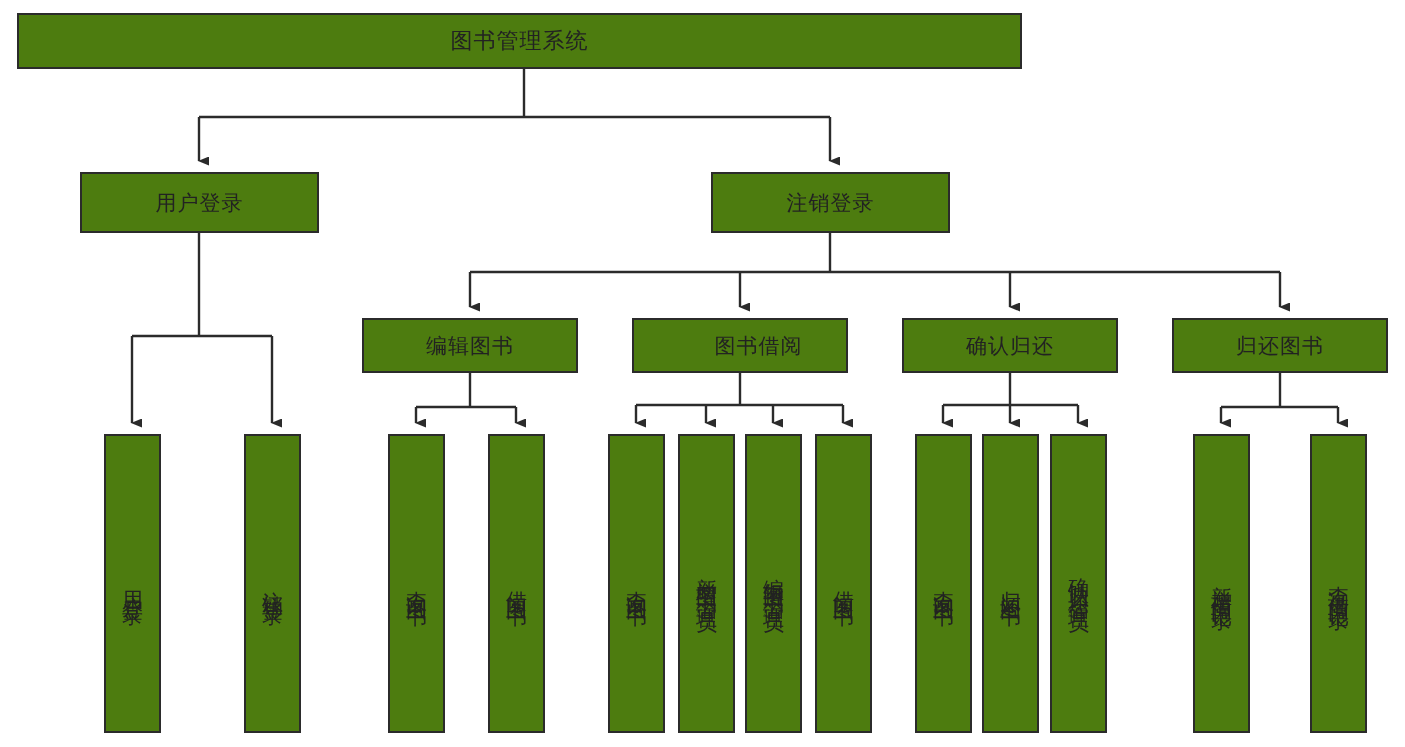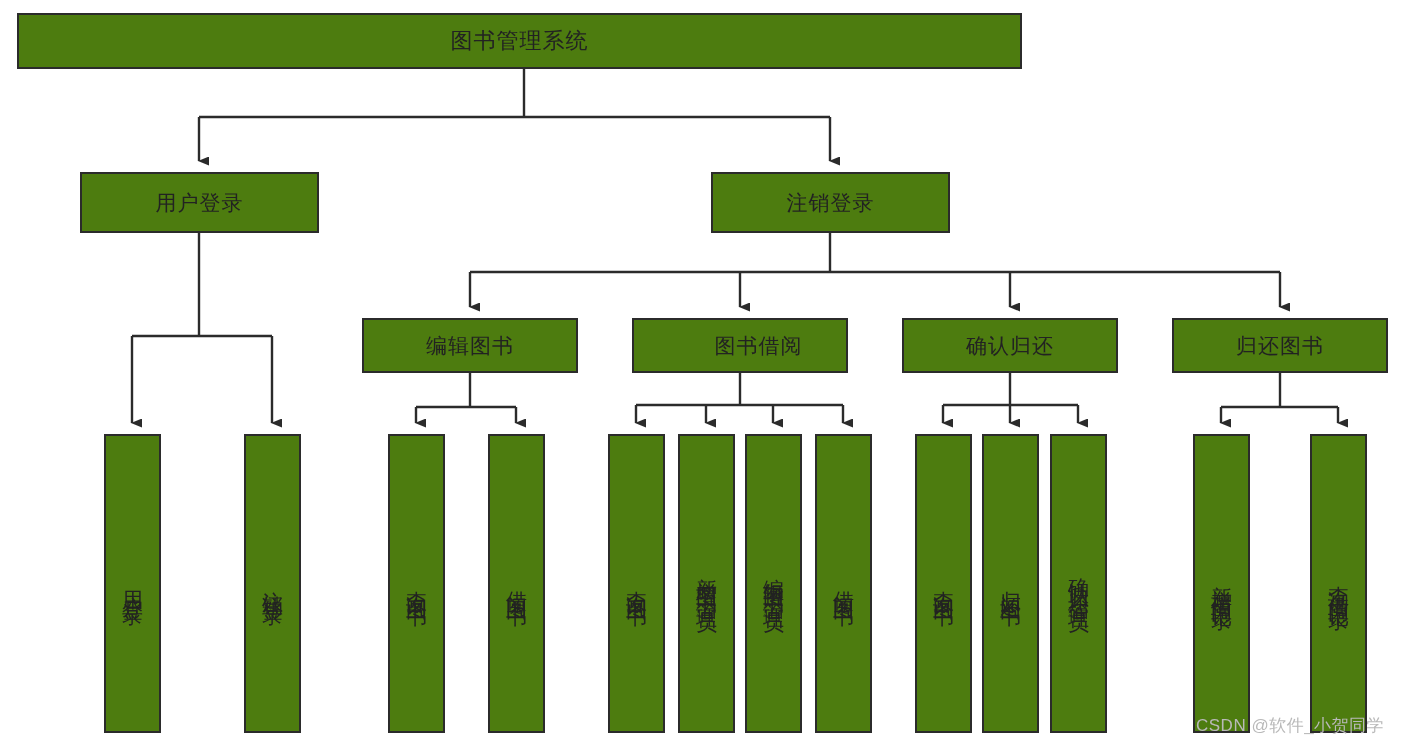--- a/index.html
+++ b/index.html
@@ -172,14 +172,13 @@
         <span class="vlabel">确认归还（管理员）</span>
       </div>
       <div class="node vert" style="left: 1193px; top: 434px; width: 57px; height: 299px;">
         <span class="vlabel">新增借阅记录</span>
       </div>
       <div class="node vert" style="left: 1310px; top: 434px; width: 57px; height: 299px;">
         <span class="vlabel">查询借阅记录</span>
       </div>
     </div>
 
-  <div class="watermark" style="left:1196px; top:714px;">CSDN @软件_小贺同学</div>
 </div>
 
 </body></html>

